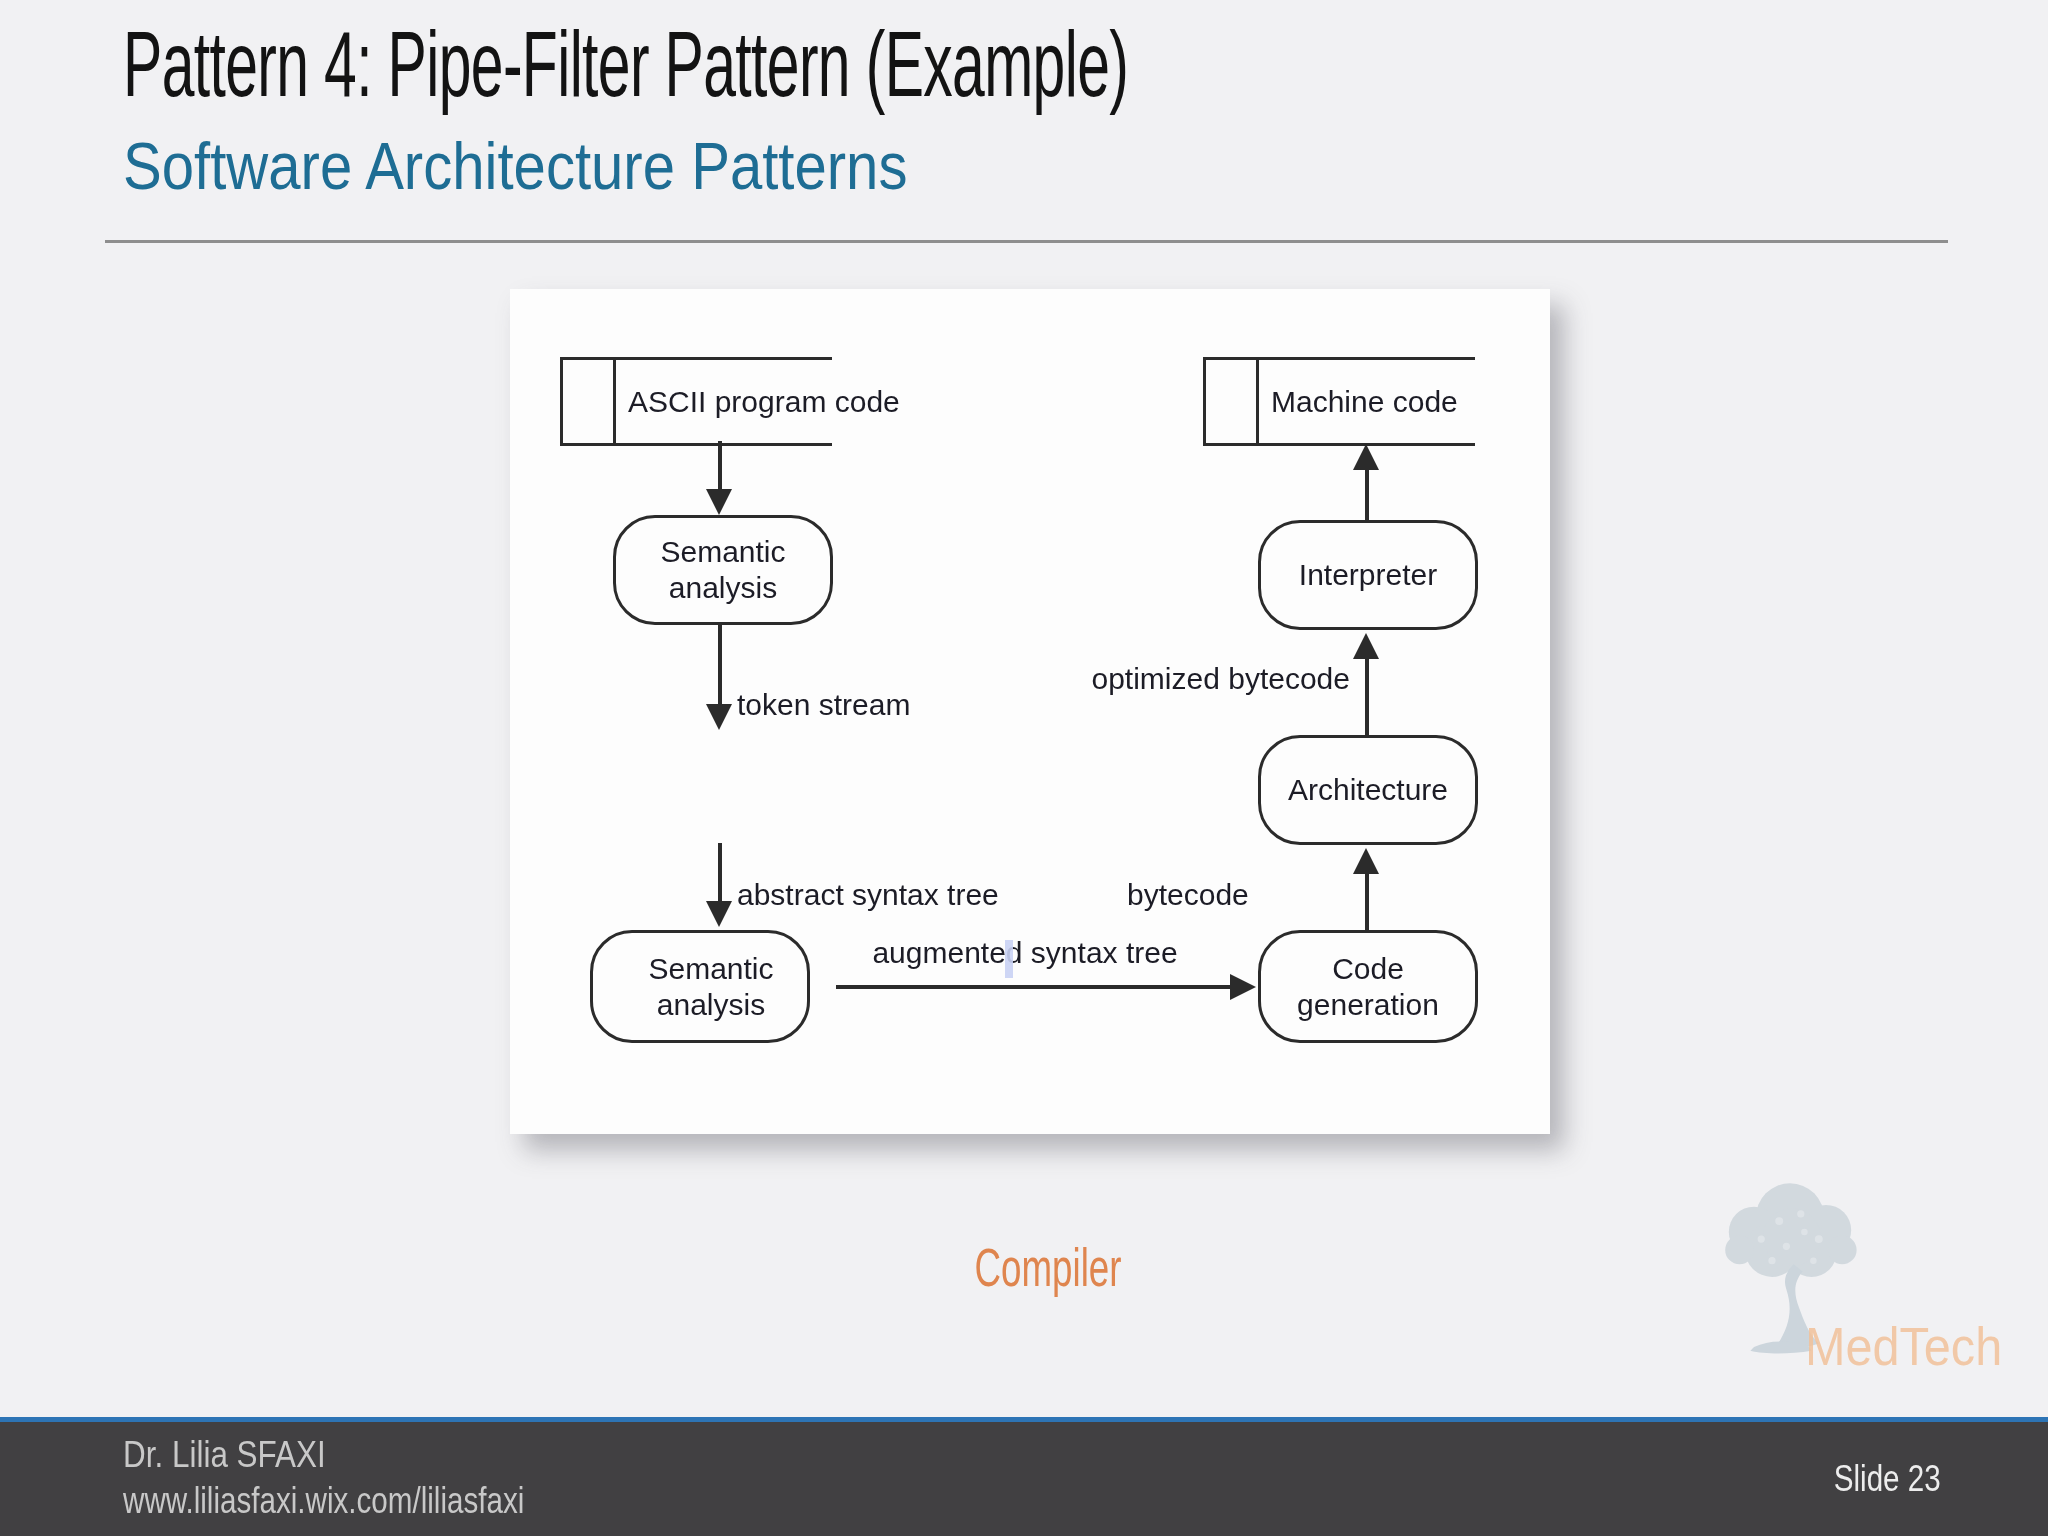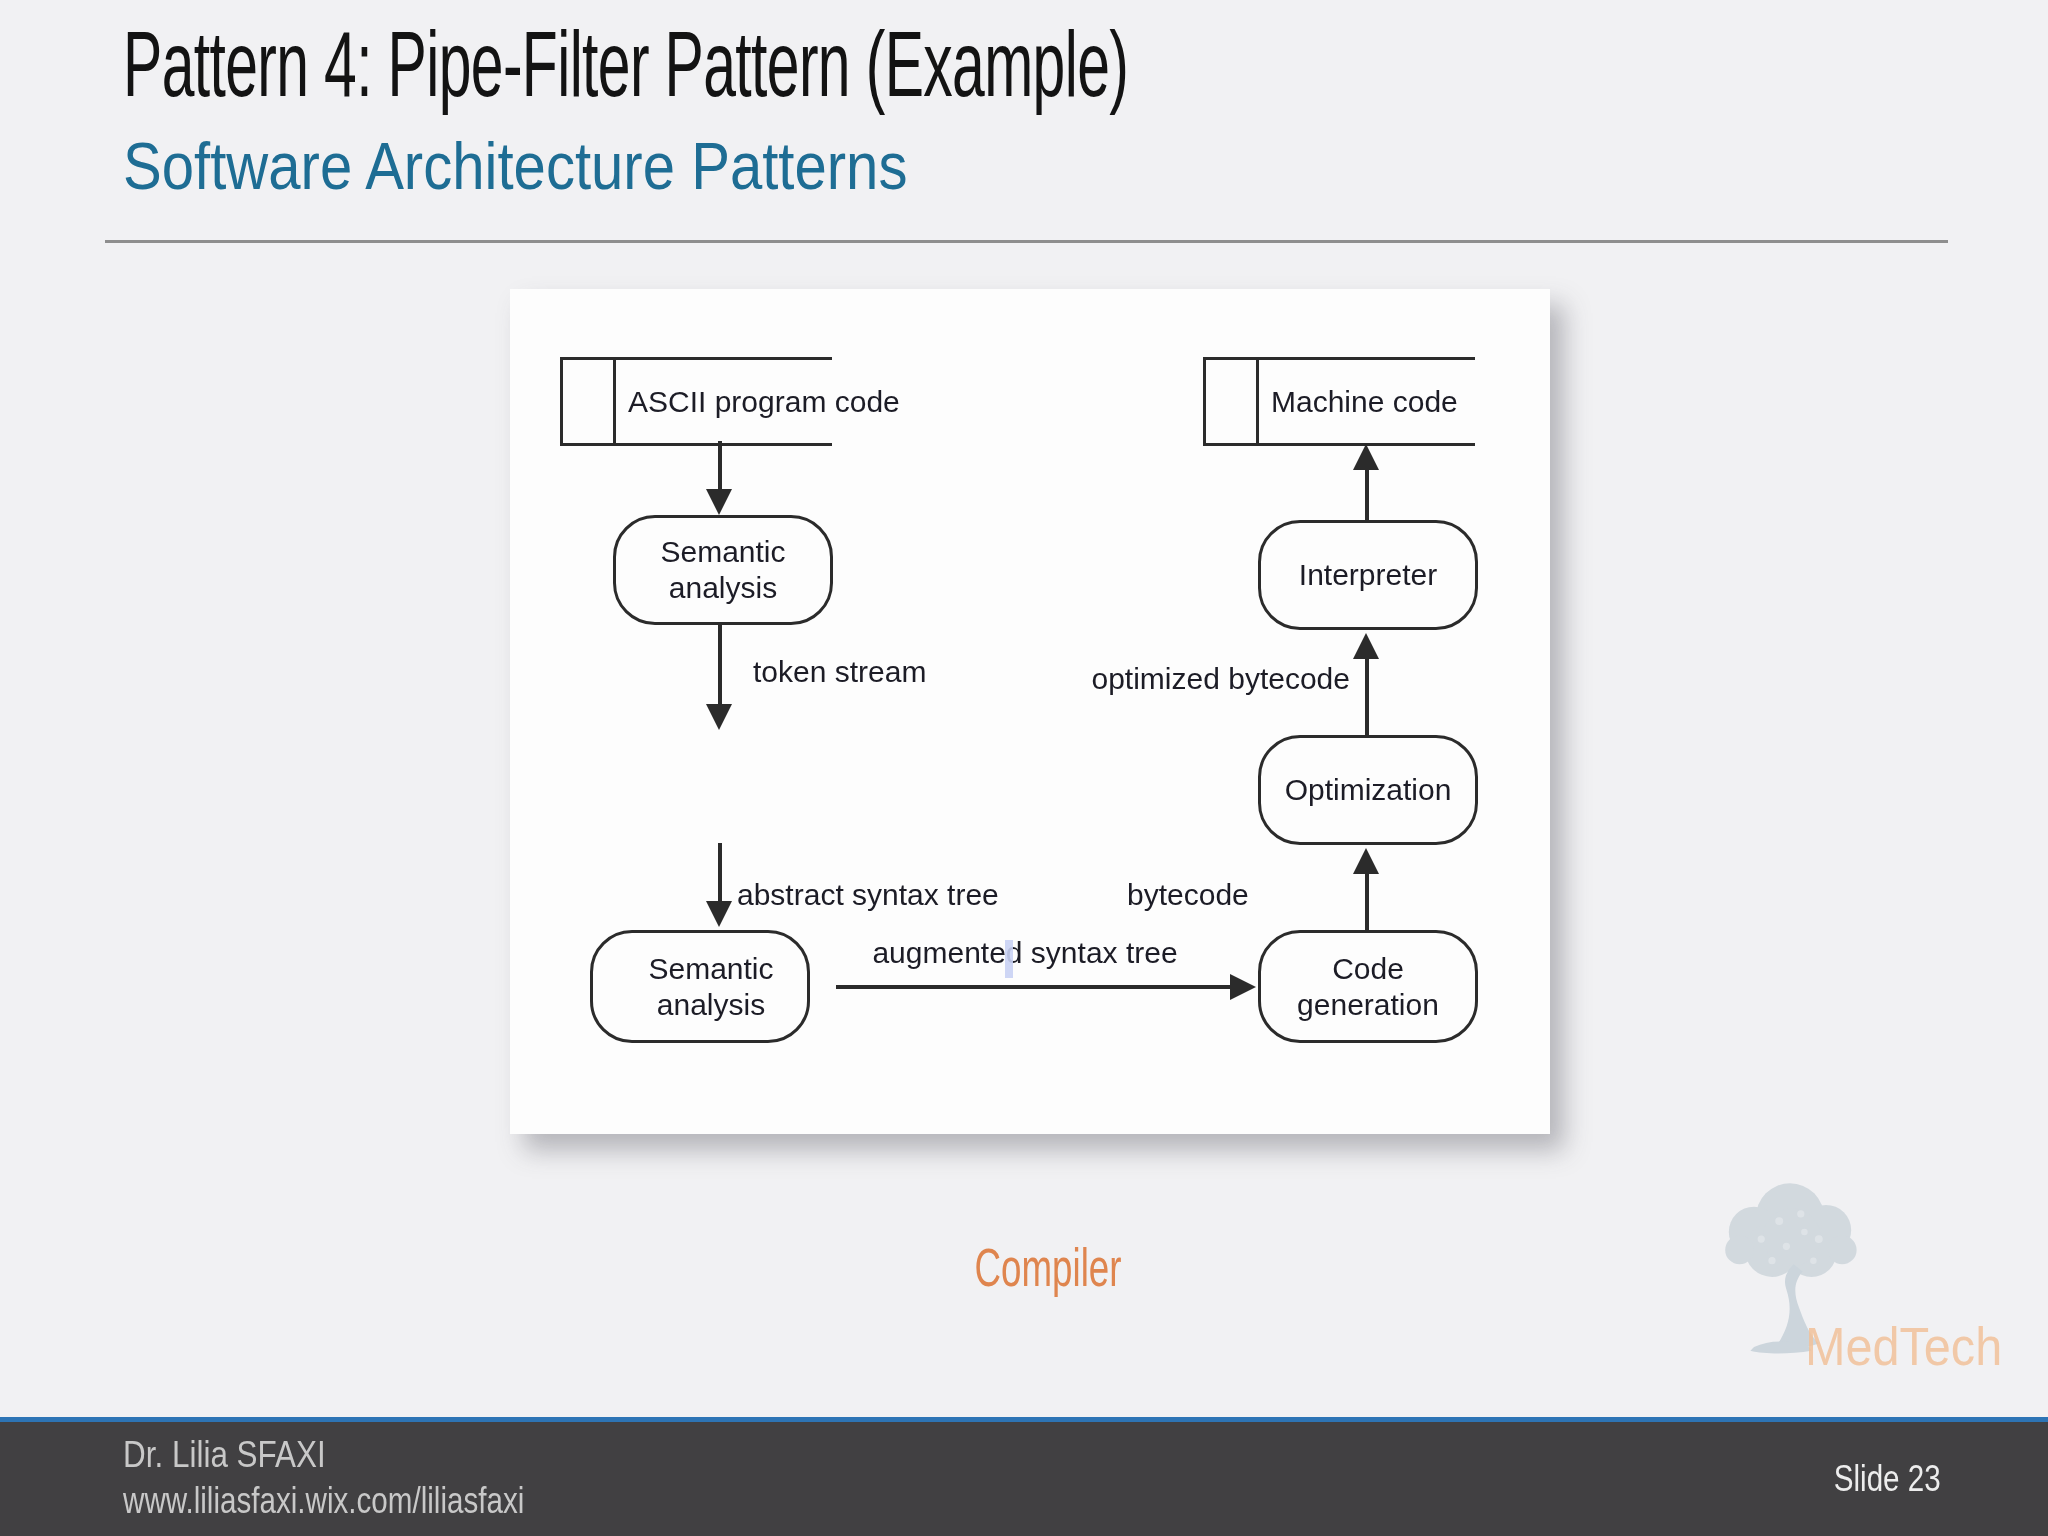--- a/index.html
+++ b/index.html
@@ -87,36 +87,36 @@
     <span>Semantic analysis</span>
   </div>
   <div class="stadium" style="left:590px;top:930px;height:113px;padding-left:40px;">
     <span>Semantic analysis</span>
   </div>
 
   <div class="stadium" style="left:1258px;top:930px;height:113px;">
     <span>Code generation</span>
   </div>
   <div class="stadium" style="left:1258px;top:735px;">
-    <span>Optimization</span>
+    <span>Architecture</span>
   </div>
   <div class="stadium" style="left:1258px;top:520px;">
     <span>Interpreter</span>
   </div>
 
   <div>
     <div class="vstem" style="left:718px;top:441px;height:50px;"></div>
     <div class="head-down" style="left:706px;top:489px;"></div>
   </div>
 
   <div>
     <div class="vstem" style="left:718px;top:625px;height:81px;"></div>
     <div class="head-down" style="left:706px;top:704px;"></div>
   </div>
-  <div class="edge-label" style="left:737px;top:655px;margin-left:16px;">token stream</div>
+  <div class="edge-label" style="left:737px;top:688px;">token stream</div>
 
   <div>
     <div class="vstem" style="left:718px;top:843px;height:60px;"></div>
     <div class="head-down" style="left:706px;top:901px;"></div>
   </div>
   <div class="edge-label" style="left:737px;top:878px;">abstract syntax tree</div>
 
   <div>
     <div class="hstem" style="left:836px;top:985px;width:396px;"></div>
     <div class="head-right" style="left:1230px;top:974px;"></div>

